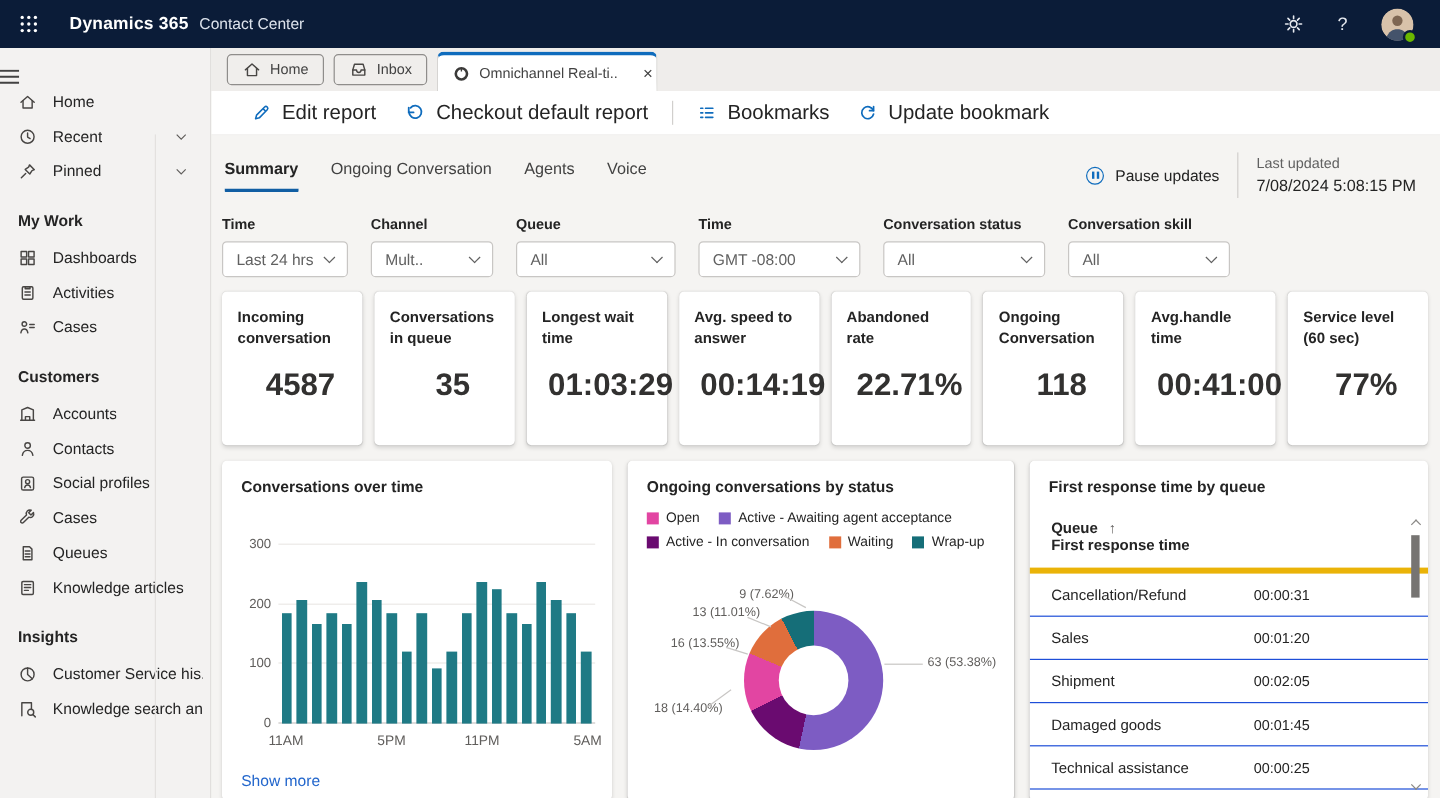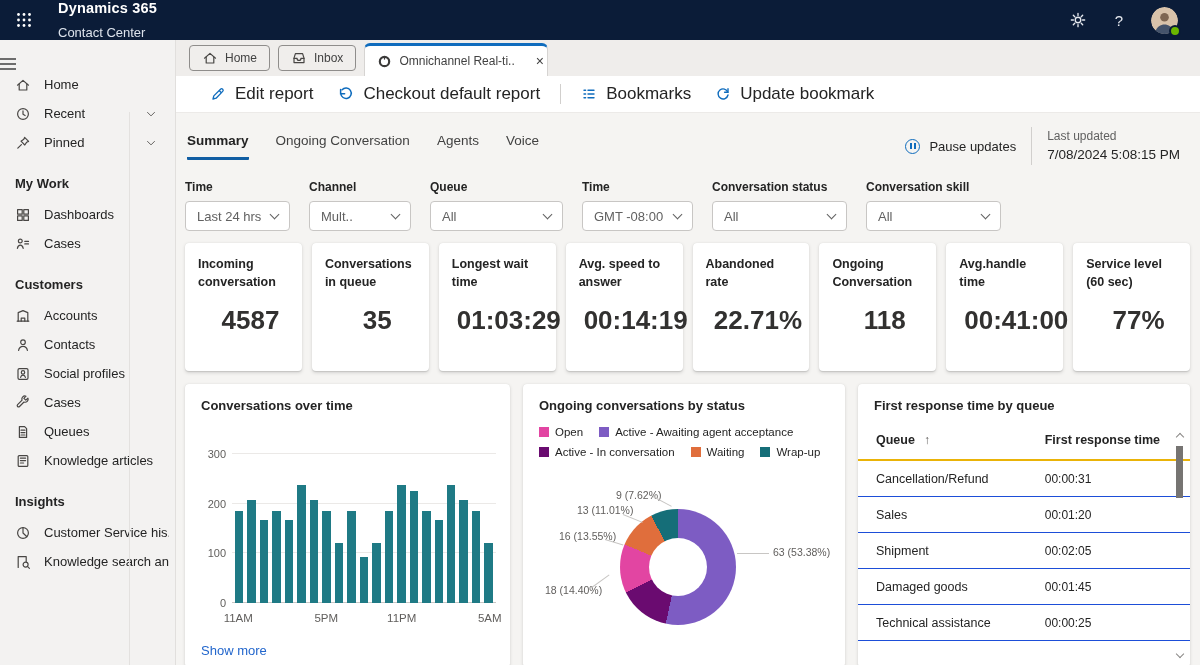--- a/index.html
+++ b/index.html
@@ -9,21 +9,21 @@
     --card-shadow:0 0.3px 0.9px rgba(0,0,0,.10), 0 1.6px 3.6px rgba(0,0,0,.13);
   }
   *{box-sizing:border-box; margin:0; padding:0;}
   html,body{width:1200px; height:665px; overflow:hidden;}
   body{font-family:"Liberation Sans","DejaVu Sans",sans-serif; color:var(--txt); background:#fff;}
   svg{display:block;}
 
   
   .topbar{height:40px; background:var(--header-bg); display:flex; align-items:center; padding:0 14px; color:#fff;}
   .waffle{width:26px; cursor:pointer; margin-left:2px;}
-  .brand{margin-left:16px; font-size:14.5px; display:flex; align-items:baseline; gap:9px;flex-direction:column;}
+  .brand{margin-left:16px; font-size:14.5px; display:flex; align-items:baseline; gap:9px;}
   .brand-bold{font-weight:700; letter-spacing:.2px;}
   .brand-suffix{font-weight:400; font-size:13px; color:#dde3ec;}
   .topbar-right{margin-left:auto; display:flex; align-items:center; gap:28px; padding-right:8px;}
   .help-glyph{font-size:15px; color:#e6e9ef; cursor:pointer;}
   .avatar{width:27px; height:27px; border-radius:50%; position:relative; cursor:pointer;}
   .avatar svg{border-radius:50%;}
   .presence{position:absolute; right:-3px; bottom:-3px; width:12px; height:12px; border-radius:50%; background:#6bb700; border:2.5px solid var(--header-bg);}
 
   
   .body-row{display:flex; height:625px;}
@@ -102,21 +102,21 @@
   .legend{display:flex; flex-wrap:wrap; row-gap:8px; column-gap:16px; margin:13px 16px 0; max-width:302px;}
   .litem{display:flex; align-items:center; gap:6px; font-size:11.5px; color:var(--txt); white-space:nowrap;}
   .lswatch{width:10px; height:10px; flex:none;}
   .donut{position:absolute; left:97px; top:125px; width:116px; height:116px; border-radius:50%;}
   .donut::after{content:""; position:absolute; inset:29px; background:#fff; border-radius:50%;}
   .callout{position:absolute; font-size:10.5px; color:var(--txt3); white-space:nowrap;}
   .cline{position:absolute; height:0; border-top:1px solid #c8c6c4; transform-origin:left center;}
 
   
   .rtable{margin-top:9px;}
-  .thead{display:flex; padding:11px 18px 12px 18px; font-size:12.5px; font-weight:700; color:var(--txt); border-bottom:2px solid #eab308;}
+  .thead{display:flex; padding:11px 18px 12px 18px; font-size:12.5px; font-weight:700; color:var(--txt); border-bottom:5px solid #eab308;flex-direction:column;}
   .c1{flex:0 0 57%;} .c2{flex:1;}
   .sort-arrow{font-weight:400; color:var(--txt3); margin-left:9px; font-size:12px;}
   .tbody{height:205px; overflow:hidden; position:relative;}
   .trow{display:flex; align-items:center; height:36px; padding:0 18px; border-bottom:1px solid #1d4ed8; font-size:12.5px; color:var(--txt); cursor:pointer;}
   .trow .c2{font-size:12px;}
   .vscroll{position:absolute; right:4px; top:48px; bottom:8px; width:12px;}
   .vchev{position:absolute; left:2.5px; width:6px; height:6px; border-right:1.3px solid #8a8886; border-bottom:1.3px solid #8a8886;}
   .vchev.up{top:2px; transform:rotate(-135deg);}
   .vchev.down{bottom:2px; transform:rotate(45deg);}
   .vthumb{position:absolute; top:14px; left:2px; width:7px; height:52px; background:#767472;}
@@ -215,20 +215,31 @@
     <div class="side-item">
       <span class="sicon">
               <svg width="16" height="16" viewBox="0 0 16 16" fill="none" stroke="#484644" stroke-width="1.2" stroke-linecap="round" stroke-linejoin="round">
                 <rect x="2.6" y="2.6" width="4.6" height="4.6"></rect>
                 <rect x="8.8" y="2.6" width="4.6" height="4.6"></rect>
                 <rect x="2.6" y="8.8" width="4.6" height="4.6"></rect>
                 <rect x="8.8" y="8.8" width="4.6" height="4.6"></rect>
               </svg>
             </span>
       <span class="slabel">Dashboards</span>
+
+    </div>
+    <div class="side-item">
+      <span class="sicon">
+              <svg width="16" height="16" viewBox="0 0 16 16" fill="none" stroke="#484644" stroke-width="1.2" stroke-linecap="round" stroke-linejoin="round">
+                <rect x="3.6" y="3" width="8.8" height="10.4" rx="1"></rect>
+                <path d="M6 3h4v1.7H6z"></path>
+                <path d="M5.8 7.4h4.4M5.8 9.8h4.4"></path>
+              </svg>
+            </span>
+      <span class="slabel">Activities</span>
 
     </div>
     <div class="side-item">
       <span class="sicon">
               <svg width="16" height="16" viewBox="0 0 16 16" fill="none" stroke="#484644" stroke-width="1.2" stroke-linecap="round" stroke-linejoin="round">
                 <circle cx="5.3" cy="5" r="1.9"></circle>
                 <path d="M2.4 12.4c.4-2.1 1.5-3.2 2.9-3.2s2.5 1.1 2.9 3.2"></path>
                 <path d="M9.8 5.4h3.7M9.8 7.9h3.7"></path>
               </svg>
             </span>
@@ -433,21 +444,21 @@
   </div>
   <div class="filter">
     <span class="flabel">Queue</span>
     <div class="fbox" style="width:133px">
       <span>All</span>
       <span class="fchev"></span>
     </div>
   </div>
   <div class="filter">
     <span class="flabel">Time</span>
-    <div class="fbox" style="width:111px">
+    <div class="fbox" style="width:135px">
       <span>GMT -08:00</span>
       <span class="fchev"></span>
     </div>
   </div>
   <div class="filter">
     <span class="flabel">Conversation status</span>
     <div class="fbox" style="width:135px">
       <span>All</span>
       <span class="fchev"></span>
     </div>

